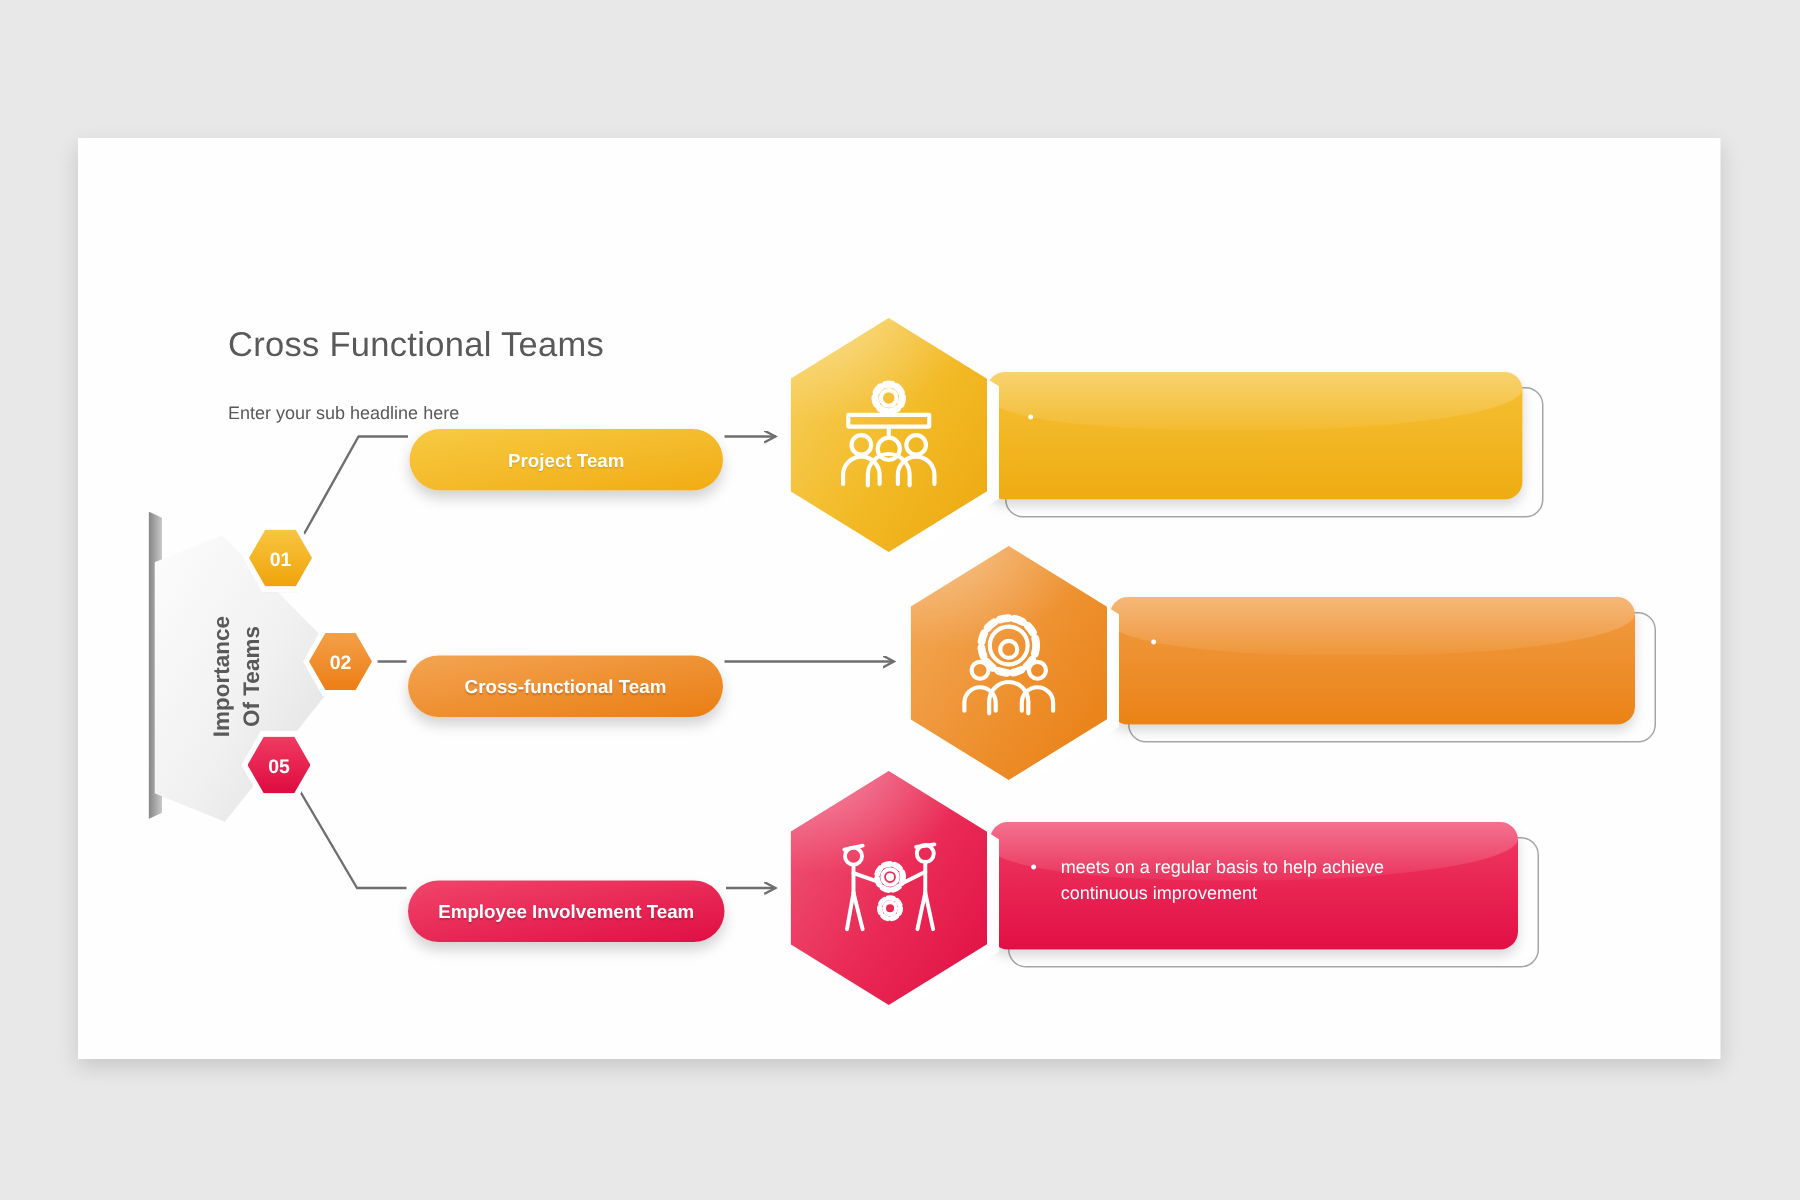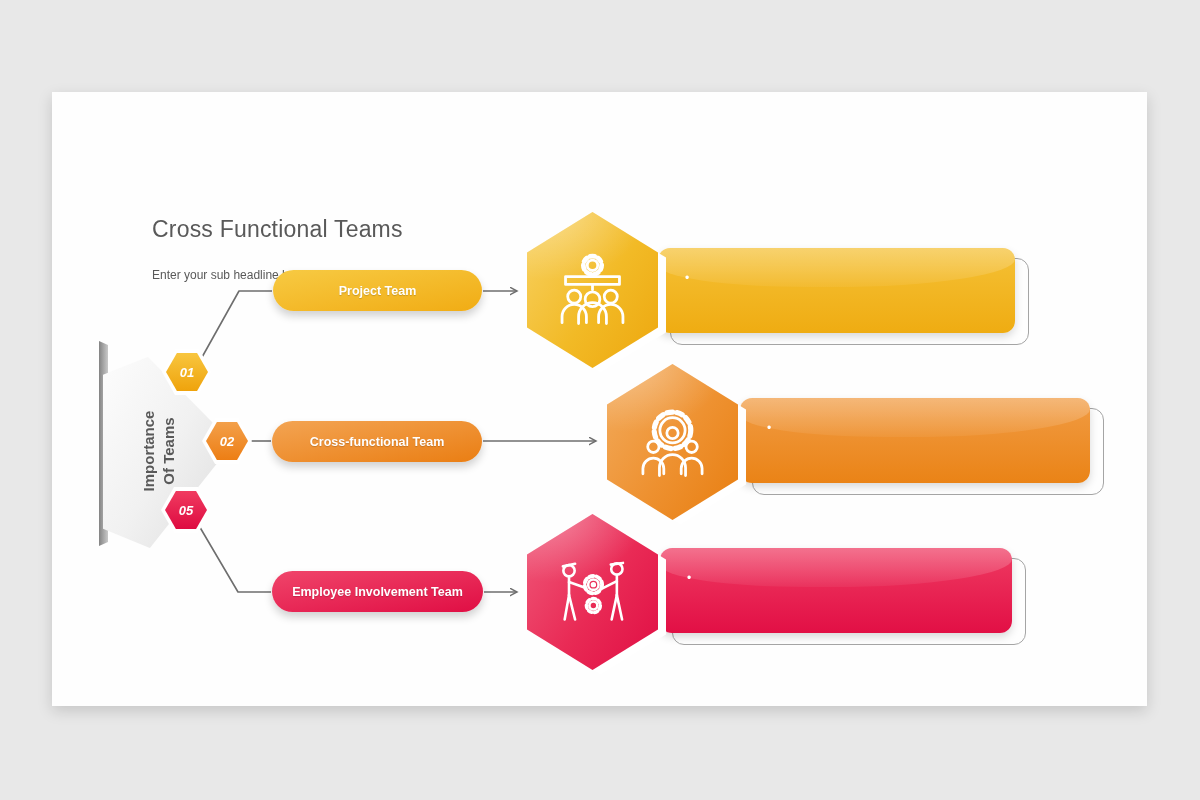--- a/index.html
+++ b/index.html
@@ -43,34 +43,35 @@
   
   .hex-sm-halo{
     position:absolute;width:50px;height:46px;background:#ffffff;
     clip-path:polygon(0% 50%,26% 0%,74% 0%,100% 50%,74% 100%,26% 100%);
     filter:drop-shadow(1px 2px 2px rgba(0,0,0,0.2));
   }
   .hex-sm{
     position:absolute;width:42px;height:38px;
     clip-path:polygon(0% 50%,26% 0%,74% 0%,100% 50%,74% 100%,26% 100%);
     display:flex;align-items:center;justify-content:center;
-    color:#fff;font-size:13px;font-weight:bold;font-style:italic;
+    color:#fff;font-size:13px;font-weight:bold;
   }
   .halo1{left:162px;top:349px}.hexn1{left:166px;top:353px;background:linear-gradient(180deg,#F8C63F,#EFA30C)}
   .halo2{left:202px;top:418px}.hexn2{left:206px;top:422px;background:linear-gradient(180deg,#F3A04A,#ED7E14)}
   .halo3{left:161px;top:487px}.hexn3{left:165px;top:491px;background:linear-gradient(180deg,#F03B60,#DE0B41)}
   
   .wires{position:absolute;left:0;top:0;width:1200px;height:800px;pointer-events:none}
   
   .pill{
     position:absolute;height:41px;border-radius:21px;
     display:flex;align-items:center;justify-content:center;
     color:#fff;font-size:12.5px;font-weight:bold;
     text-shadow:0 1px 1px rgba(0,0,0,0.18);
     box-shadow:0 5px 9px rgba(0,0,0,0.18);
+    margin-top:16px;
   }
   .pill1{left:273px;top:270px;width:209px;background:linear-gradient(170deg,#F7CA43 0%,#F1AC14 100%)}
   .pill2{left:272px;top:421px;width:210px;background:linear-gradient(170deg,#F3A453 0%,#EA7E13 100%)}
   .pill3{left:272px;top:571px;width:211px;background:linear-gradient(170deg,#F0456A 0%,#E00E44 100%)}
   
   .hex-lg-halo{
     position:absolute;width:131px;height:156px;background:#ffffff;
     clip-path:polygon(50% 0%,100% 26%,100% 74%,50% 100%,0% 74%,0% 26%);
     filter:drop-shadow(2px 3px 4px rgba(0,0,0,0.18));
   }
@@ -167,20 +168,21 @@
 <div class="panel-outline pout2"></div>
 <div class="panel panel2">
   <div class="panel-body">
     <span class="panel-bullet">•</span>
   </div>
 </div>
 <div class="panel-outline pout3"></div>
 <div class="panel panel3">
   <div class="panel-body">
     <span class="panel-bullet">•</span>
+    <span class="panel-text">meets on a regular basis to help achieve continuous improvement</span>
   </div>
 </div>
 
 <div class="pill pill1">
   <span>Project Team</span>
 </div>
 <div class="pill pill2">
   <span>Cross-functional  Team</span>
 </div>
 <div class="pill pill3">

